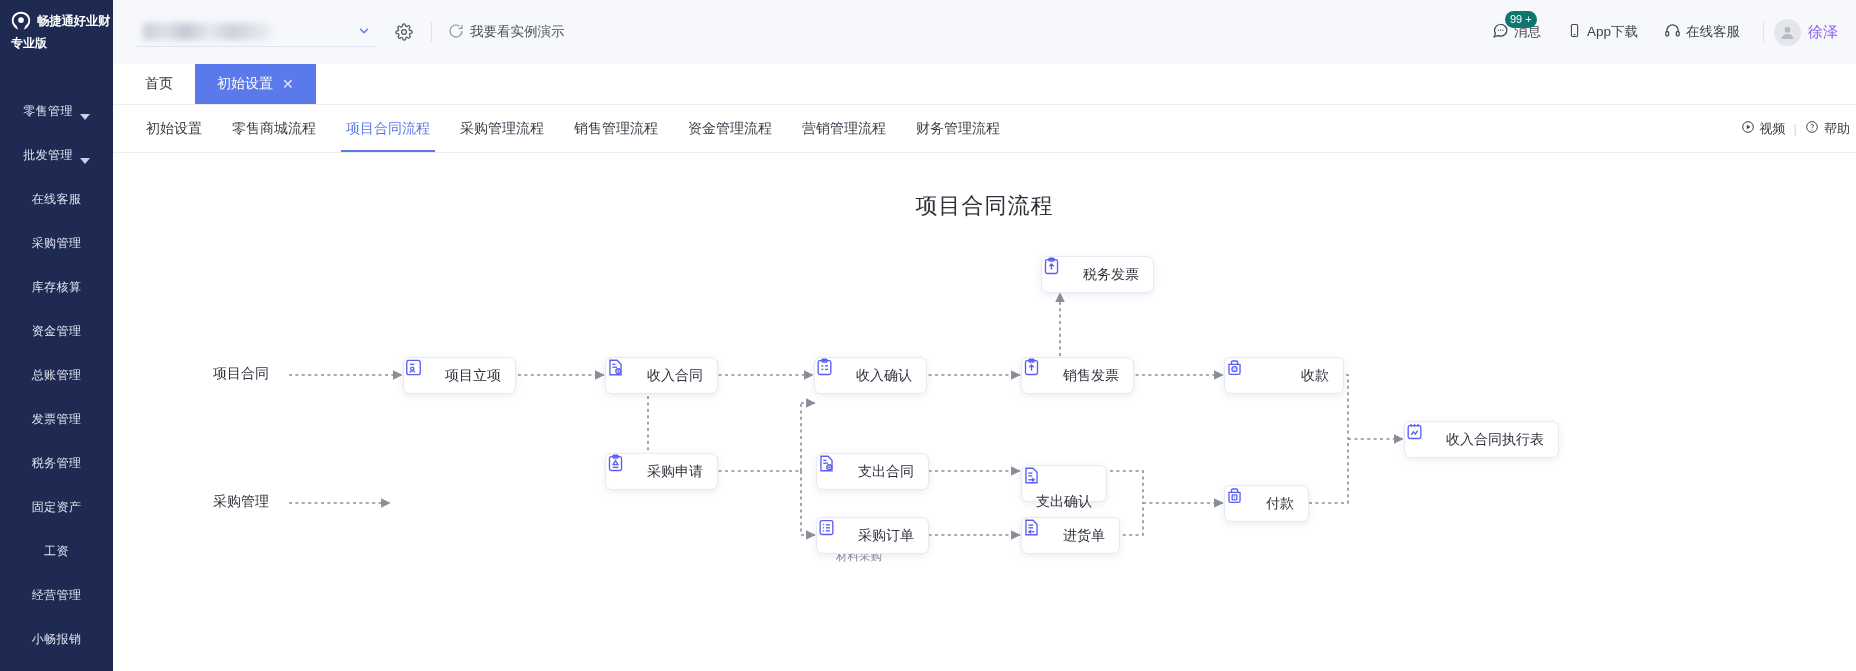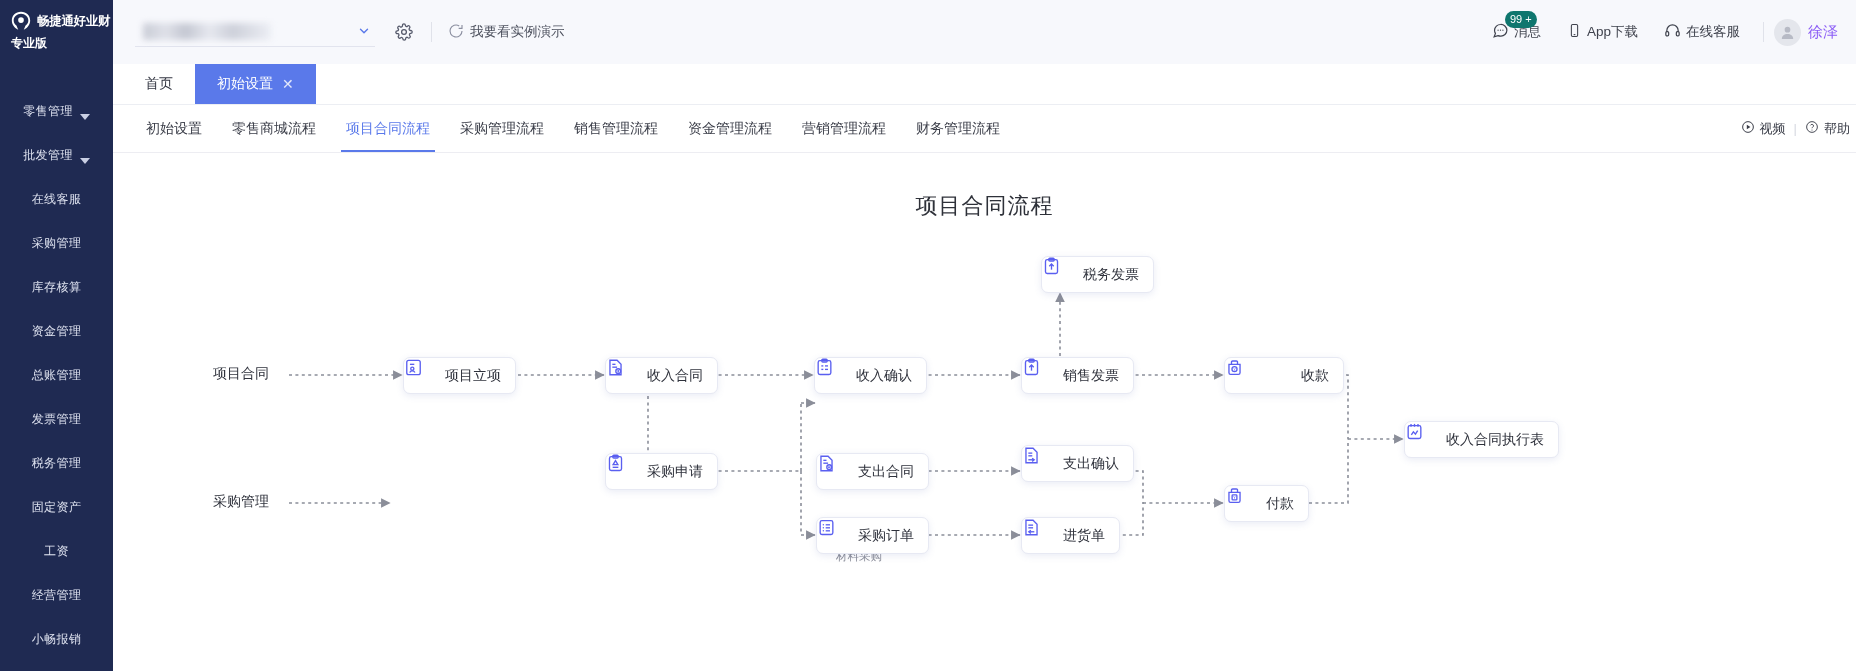--- a/index.html
+++ b/index.html
@@ -508,21 +508,21 @@
                 <path d="M5 2.8h9l5 5v13.4H5z"></path>
                 <line x1="8" y1="8" x2="12" y2="8"></line>
                 <line x1="8" y1="11.6" x2="14" y2="11.6"></line>
                 <circle cx="15.4" cy="16.6" r="3"></circle>
                 <line x1="13.9" y1="16.6" x2="16.9" y2="16.6"></line>
               </svg>
           </span>
           <span>支出合同</span>
         </div>
 
-        <div class="node" style="left:908px; top:292px;">
+        <div class="node" style="left:908px; top:312px;flex-direction:column;">
           <span class="ic">
             <svg width="19" height="19" viewBox="0 0 24 24" fill="none" stroke="#5a5ff0" stroke-width="1.7">
                 <path d="M5 2.8h9l5 5v13.4H5z"></path>
                 <line x1="8" y1="9" x2="13" y2="9"></line>
                 <line x1="8" y1="12.4" x2="13" y2="12.4"></line>
                 <line x1="8" y1="17.4" x2="15" y2="17.4"></line>
                 <polyline points="12.8,15.4 15.4,17.4 12.8,19.4"></polyline>
               </svg>
           </span>
           <span>支出确认</span>

